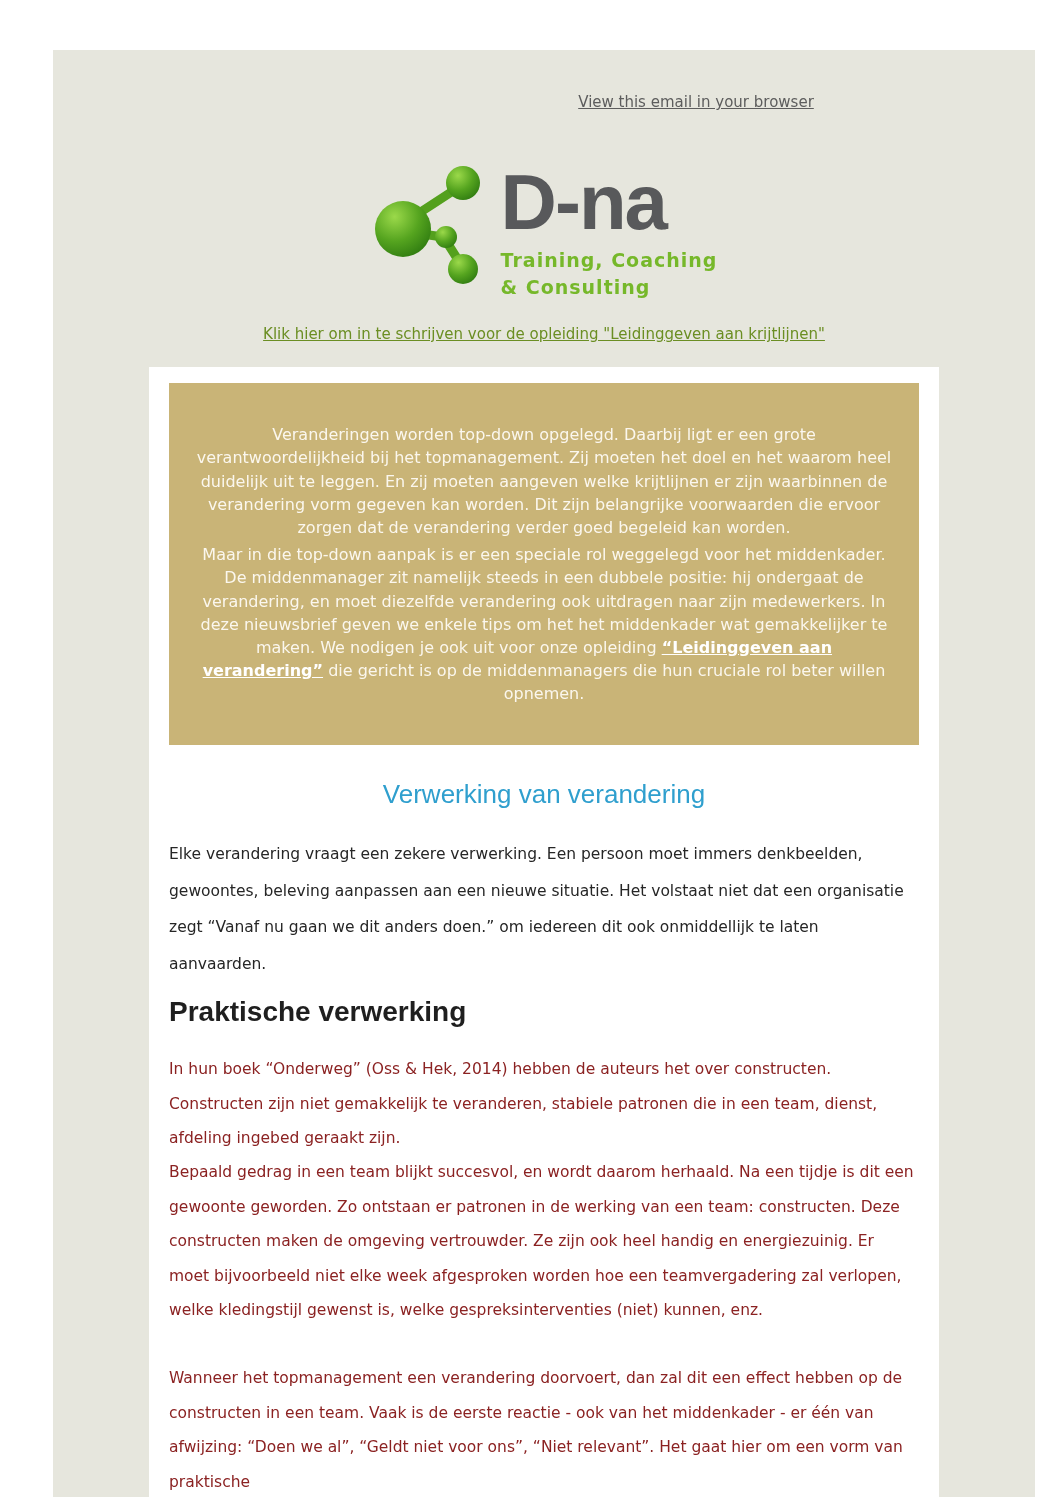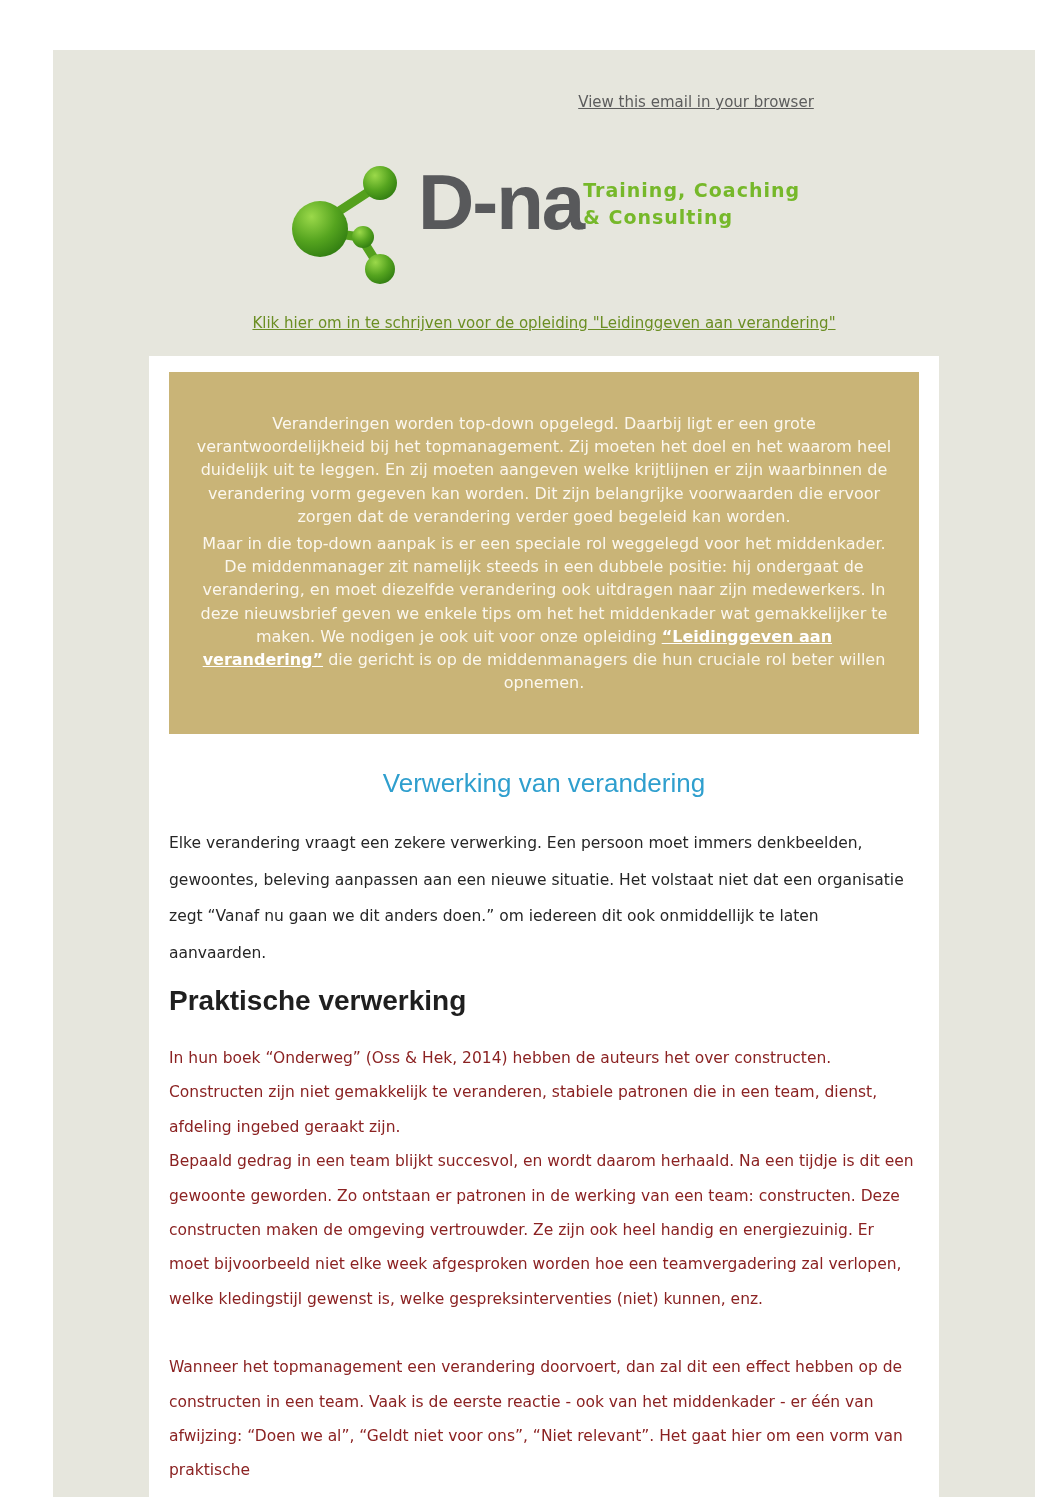--- a/index.html
+++ b/index.html
@@ -18,26 +18,26 @@
   }
   
   .preheader { padding-top:42px; text-align:center; }
   .preheader a {
     color:#5d5d5d; font-size:15px; text-decoration:underline;
     display:inline-block; transform:translateX(152px);
   }
   
   .logo { margin-top:46px; display:flex; justify-content:center; align-items:flex-start; gap:8px; }
   .molecule { display:block; width:122px; height:132px; }
-  .logo-text { display:flex; flex-direction:row; padding-top:6px; }
+  .logo-text { display:flex; flex-direction:column; padding-top:6px; }
   .brand {
     font-family:"Liberation Sans",sans-serif; font-weight:bold; font-size:78px;
     line-height:1.0; color:var(--logo_grey); letter-spacing:-2px;
   }
-  .tagline { margin-top:14px; }
+  .tagline { margin-top:6px; }
   .tagline span {
     display:block; color:var(--logo_green); font-weight:bold; font-size:19px;
     letter-spacing:1px; line-height:1.4;
   }
   
   .signup { margin-top:24px; text-align:center; }
   .signup a { color:var(--green_link); font-size:15px; text-decoration:underline; }
   
   .card {
     width:790px; margin:24px auto 0; background:#ffffff;
@@ -106,21 +106,21 @@
     <span class="logo-text">
       <span class="brand">D-na</span>
       <span class="tagline">
         <span>Training, Coaching</span>
         <span>&amp; Consulting</span>
       </span>
     </span>
   </div>
 
   <div class="signup">
-    <a href="#">Klik hier om in te schrijven voor de opleiding "Leidinggeven aan verandering"</a>
+    <a href="#">Klik hier om in te schrijven voor de opleiding "Leidinggeven aan krijtlijnen"</a>
   </div>
 
   <div class="card">
 
 
     <div class="tan-box">
       <p>Veranderingen worden top-down opgelegd. Daarbij ligt er een grote verantwoordelijkheid bij het topmanagement. Zij moeten het doel en het waarom heel duidelijk uit te leggen. En zij moeten aangeven welke krijtlijnen er zijn waarbinnen de verandering vorm gegeven kan worden. Dit zijn belangrijke voorwaarden die ervoor zorgen dat de verandering verder goed begeleid kan worden.</p>
       <p><span>Maar in die top-down aanpak is er een speciale rol weggelegd voor het middenkader. De middenmanager zit namelijk steeds in een dubbele positie: hij ondergaat de verandering, en moet diezelfde verandering ook uitdragen naar zijn medewerkers. In deze nieuwsbrief geven we enkele tips om het het middenkader wat gemakkelijker te maken. We nodigen je ook uit voor onze opleiding </span><a href="#">“Leidinggeven aan verandering”</a><span> die gericht is op de middenmanagers die hun cruciale rol beter willen opnemen.</span></p>
     </div>
 

